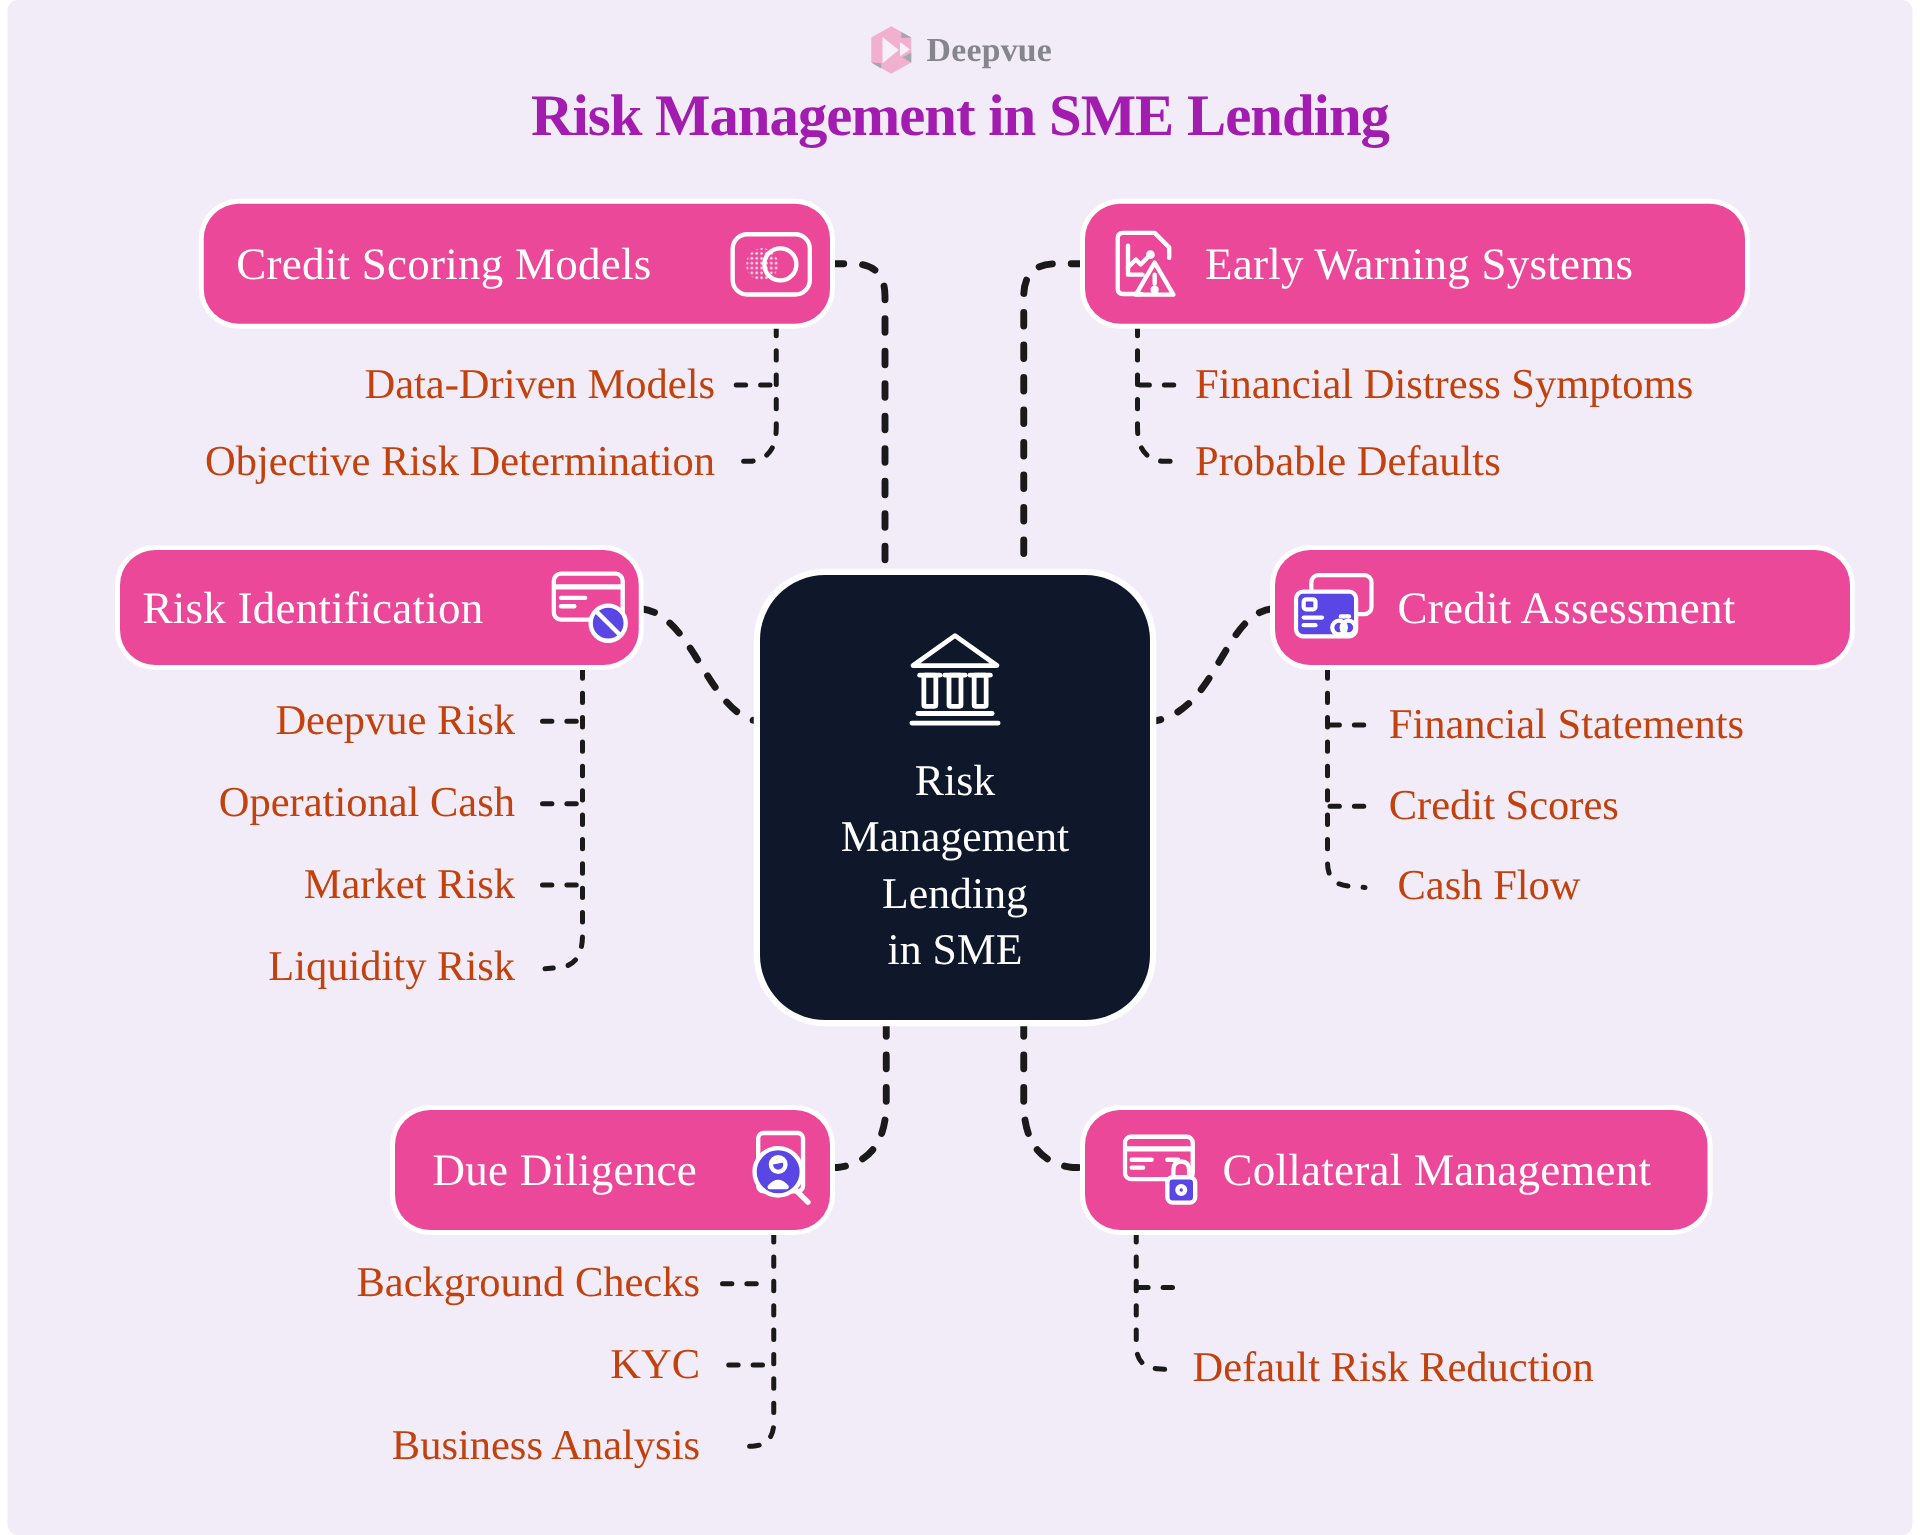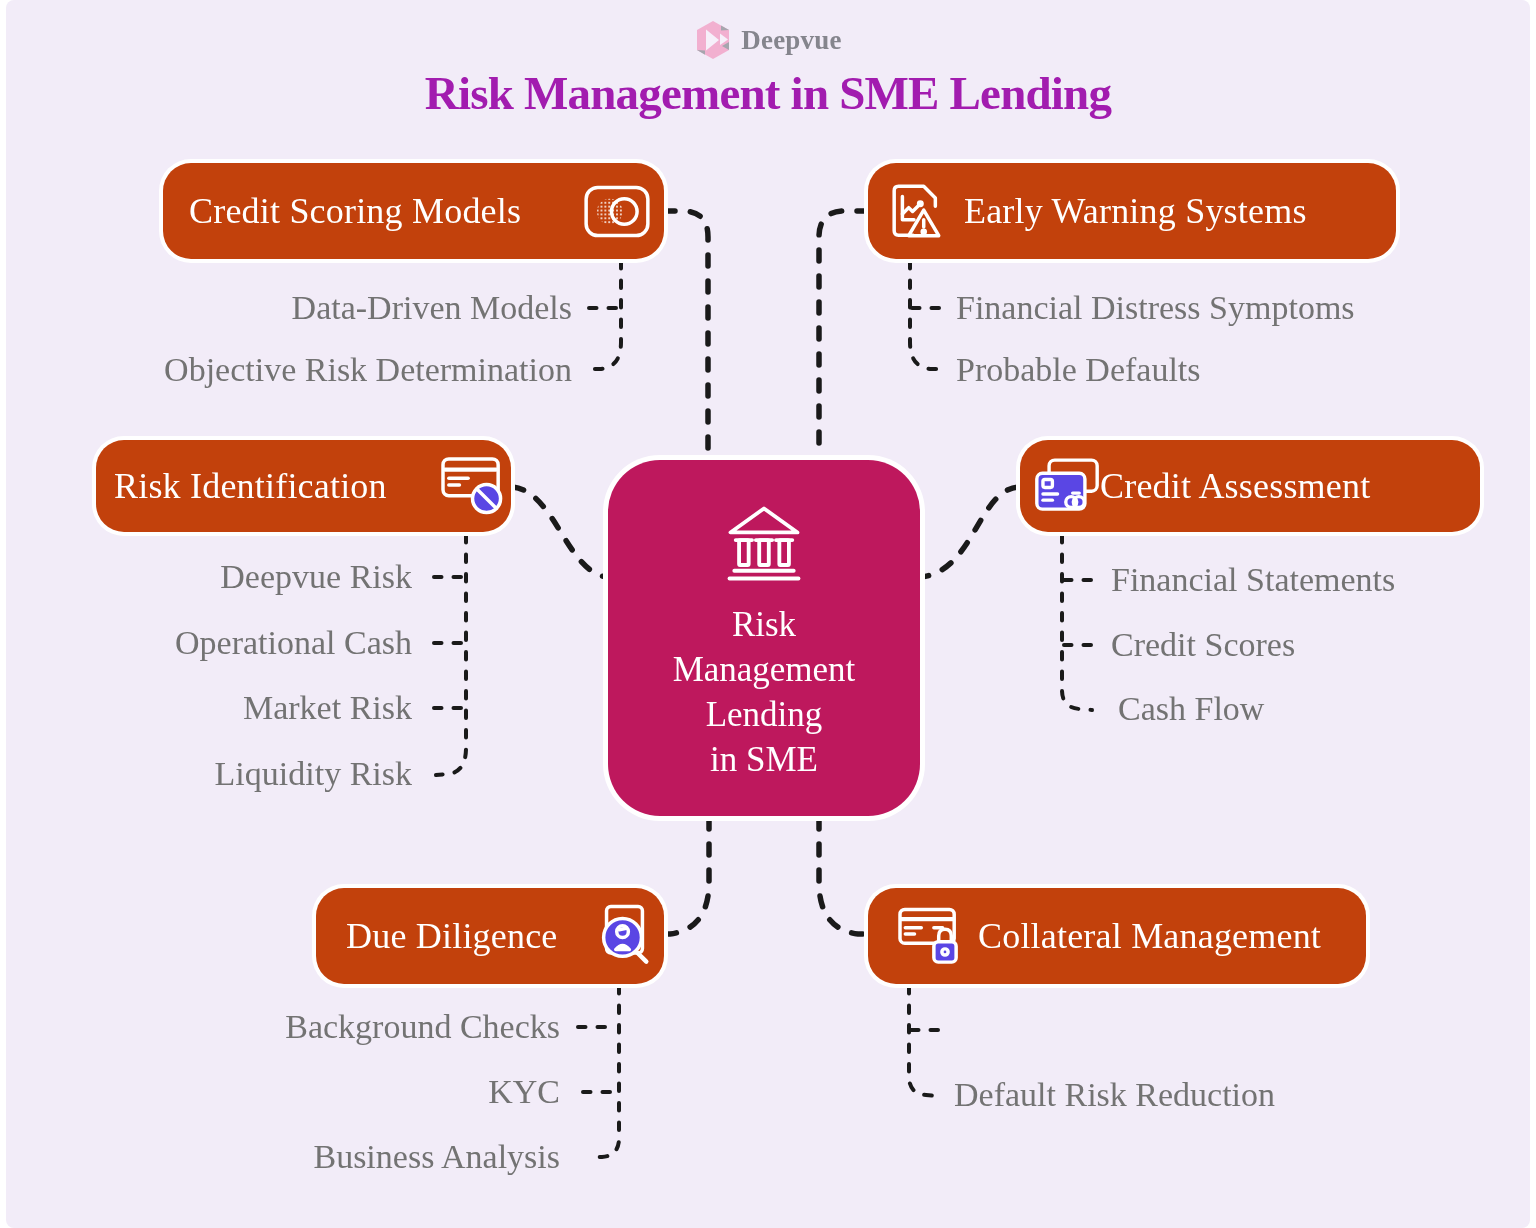--- a/index.html
+++ b/index.html
@@ -7,36 +7,36 @@
     position:relative;width:1524px;height:1228px;margin:0 auto;
     background:#F2ECF8;border-radius:8px;overflow:hidden;
     font-family:Liberation Serif, serif;
   }
   .brand{position:absolute;top:20px;left:0;width:100%;display:flex;justify-content:center;align-items:center;gap:9px;}
   .brand-name{font-size:27px;font-weight:700;color:#85858D;letter-spacing:.2px;}
   .title{position:absolute;top:66px;left:0;width:100%;text-align:center;
          font-size:47px;font-weight:800;color:#a21caf;letter-spacing:-0.8px;}
   .connectors{position:absolute;left:0;top:0;}
   .node{
-    position:absolute;background:#c2410c;border-radius:28px;
+    position:absolute;background:#ec4899;border-radius:28px;
     box-shadow:0 0 0 4px #ffffff;display:flex;align-items:center;
     color:#ffffff;white-space:nowrap;z-index:2;
   }
   .node-label{font-size:36px;font-weight:500;letter-spacing:.2px;}
   .node-icon{display:flex;align-items:center;justify-content:center;flex:0 0 auto;}
   .center-node{
     position:absolute;left:602px;top:460px;width:312px;height:356px;
-    background:#be185d;border-radius:52px;box-shadow:0 0 0 5px #ffffff;
+    background:#0f172a;border-radius:52px;box-shadow:0 0 0 5px #ffffff;
     display:flex;flex-direction:column;align-items:center;padding-top:40px;
     box-sizing:border-box;color:#fff;z-index:2;text-align:center;
   }
   .center-label{margin-top:16px;font-size:35px;font-weight:500;line-height:45px;}
   .center-label span{display:block;}
   .leaf{
-    position:absolute;color:#737373;font-size:34px;font-weight:500;
+    position:absolute;color:#c2410c;font-size:34px;font-weight:500;
     white-space:nowrap;transform:translateY(-50%);z-index:1;
   }
 </style>
 </head>
 <body>
 
 <div class="stage">
 
   <div class="brand">
     <svg width="38" height="40" viewBox="0 0 38 40">
@@ -119,21 +119,21 @@
         <rect x="2" y="3" width="57" height="38" rx="6"></rect>
         <path d="M4 14 H57" stroke-width="4.4"></path>
         <path d="M8 23 H28"></path>
         <path d="M8 30 H19"></path>
         <circle cx="47" cy="44" r="14.5" fill="#5A46E4"></circle>
         <path d="M37 34 L57 54"></path>
       </svg>
     </span>
   </div>
 
-  <div class="node" style="left:1014px;top:440px;width:460px;height:92px;padding:0 10px 0 14px;box-sizing:border-box;">
+  <div class="node" style="left:1014px;top:440px;width:460px;height:92px;gap:18px;padding:0 10px 0 14px;box-sizing:border-box;">
     <span class="node-icon">
       <svg width="66" height="59" viewBox="0 0 70 62" fill="none" stroke="#fff" stroke-width="3.6" stroke-linecap="round" stroke-linejoin="round">
         <rect x="16" y="3" width="51" height="33" rx="6"></rect>
         <rect x="3" y="17" width="51" height="38" rx="6" fill="#5A46E4"></rect>
         <rect x="9.5" y="23.5" width="10" height="8.5" rx="2"></rect>
         <path d="M9.5 39 H25"></path>
         <path d="M9.5 45.5 H19.5"></path>
         <path d="M41 38 H48"></path>
         <circle cx="39.5" cy="47.5" r="5.8"></circle>
         <circle cx="47.5" cy="47.5" r="5.8"></circle>

